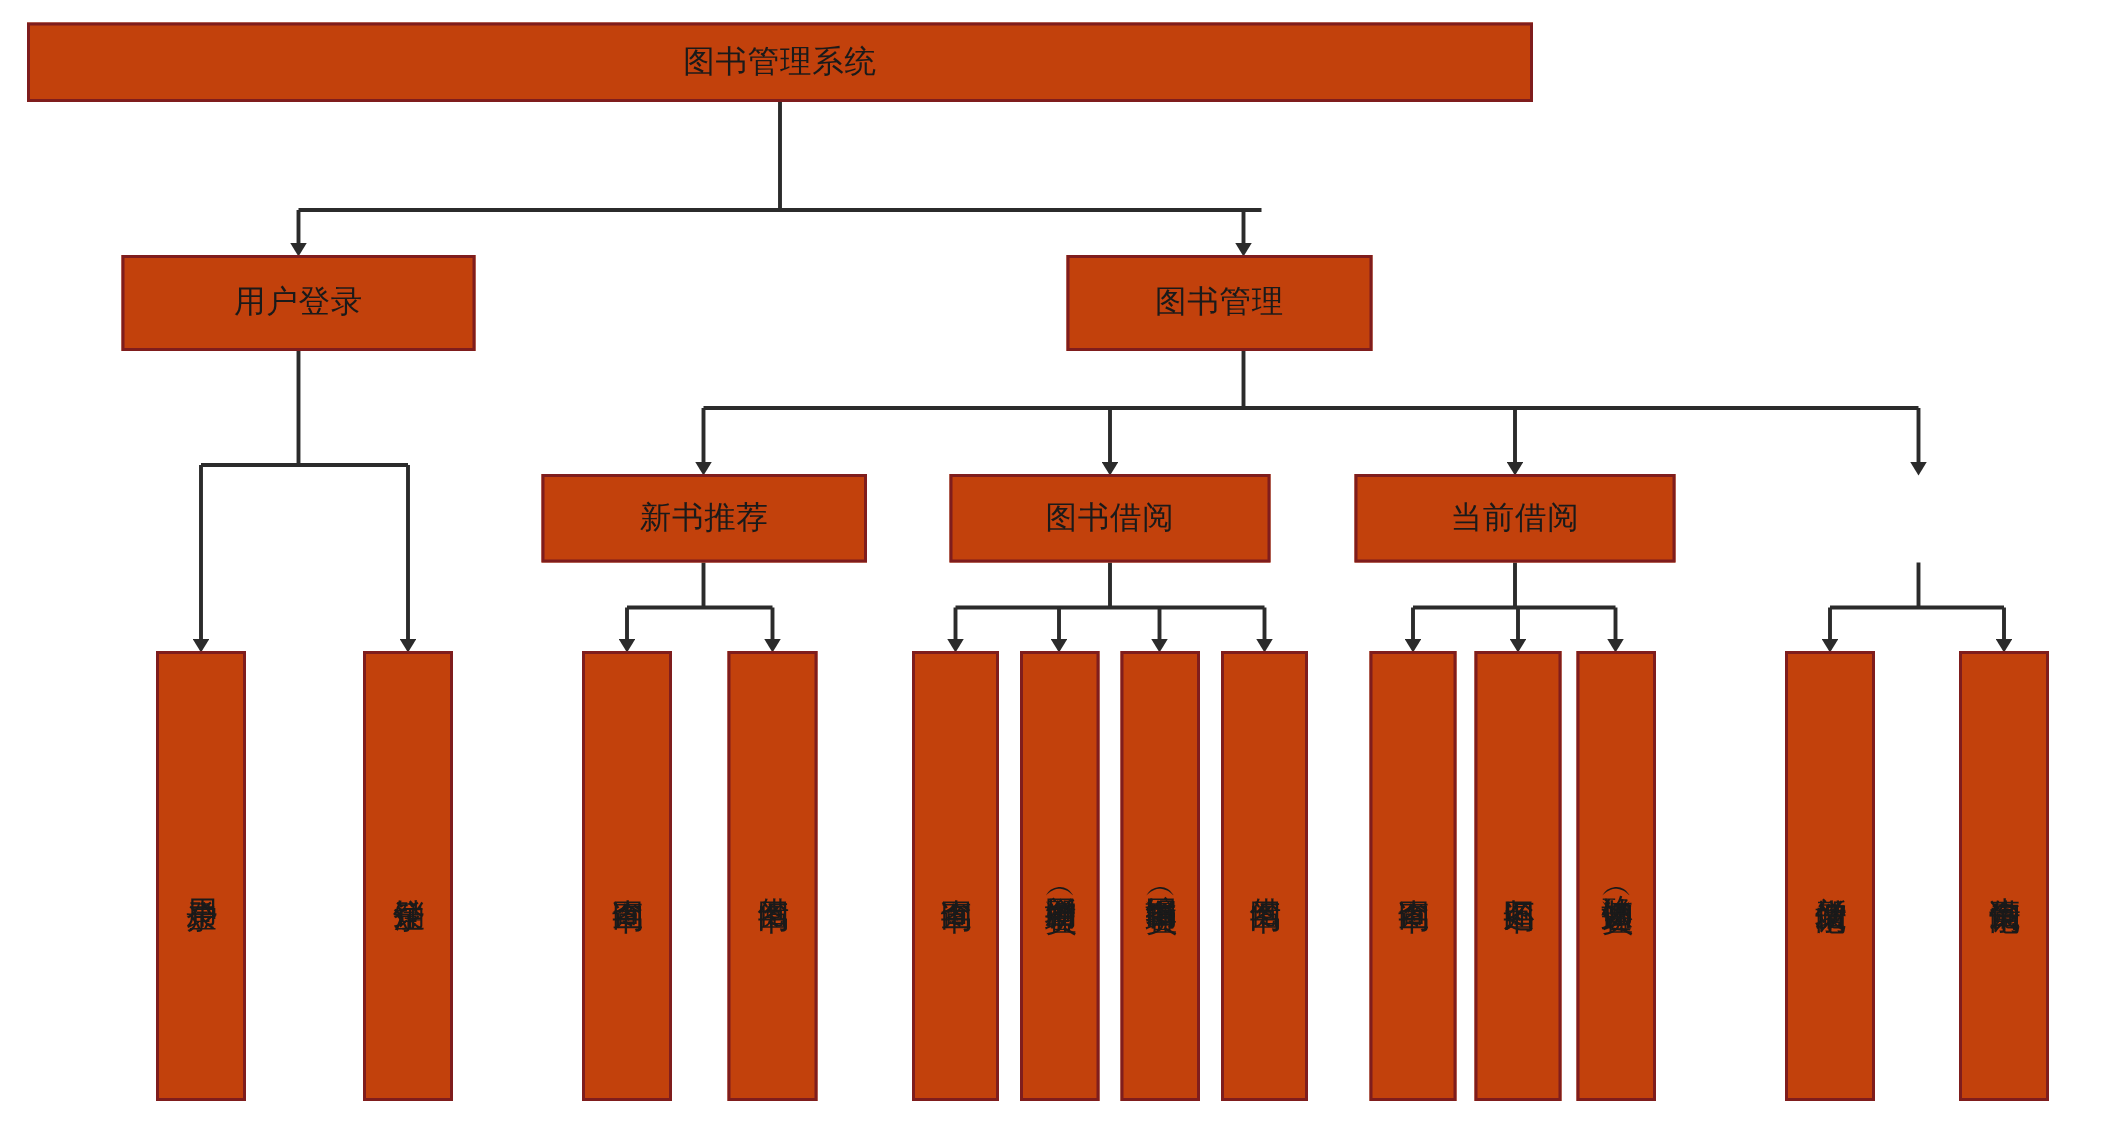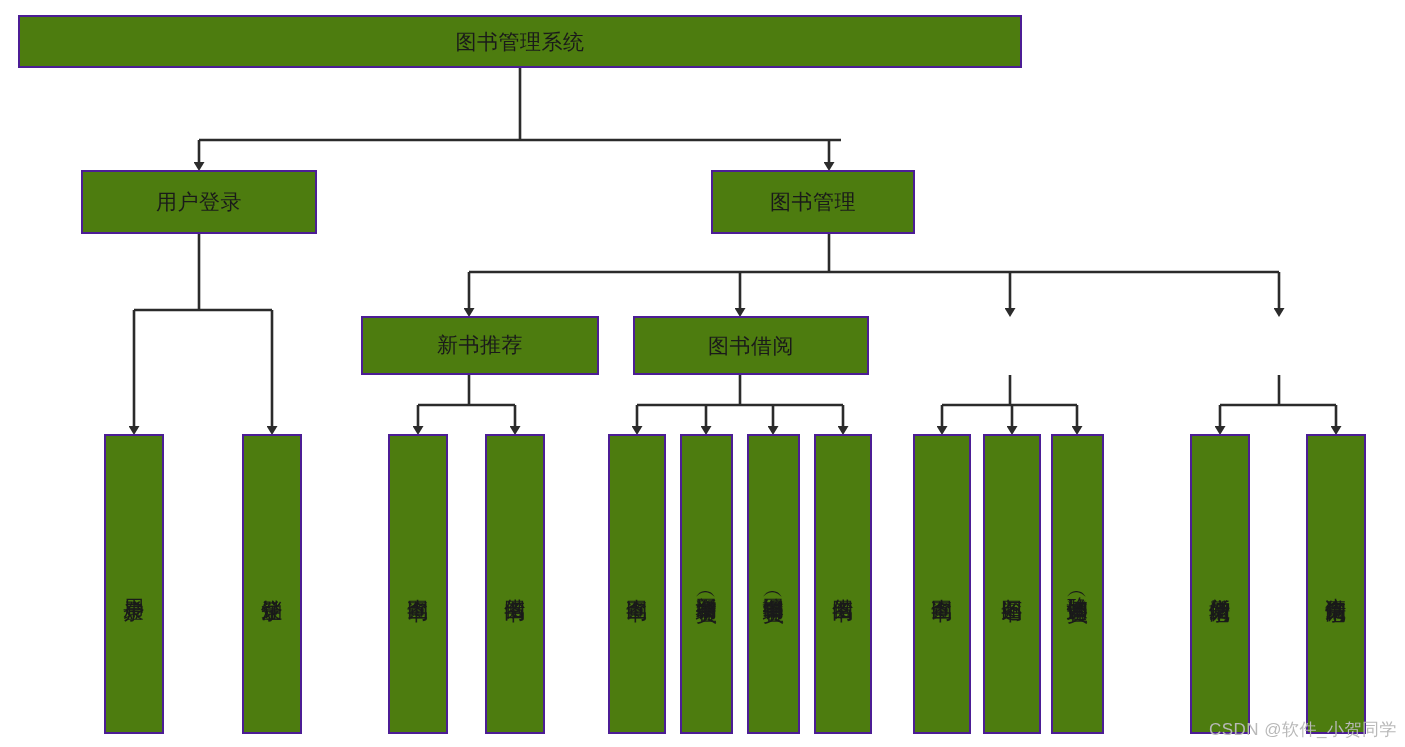--- a/index.html
+++ b/index.html
@@ -23,22 +23,22 @@
     position: absolute;
     left: 0;
     top: 0;
     width: 1405px;
     height: 747px;
     pointer-events: none;
   }
   .node {
     position: absolute;
     box-sizing: border-box;
-    background: #4d7c0f;
-    border: 2px solid #4c1d95;
+    background: #c2410c;
+    border: 2px solid #7f1d1d;
     display: flex;
     align-items: center;
     justify-content: center;
     z-index: 2;
   }
   .node .label {
     font-size: 21px;
     line-height: 1.12;
     color: #1a1a1a;
     letter-spacing: 0.5px;
@@ -134,25 +134,28 @@
     <span class="label">图书管理系统</span>
   </div>
 
   <div class="node horiz" style="left:81px; top:170px; width:236px; height:64px;">
     <span class="label">用户登录</span>
   </div>
   <div class="node horiz" style="left:711px; top:170px; width:204px; height:64px;">
     <span class="label">图书管理</span>
   </div>
 
-  <div class="node horiz" style="left:361px; top:316px; width:238px; height:59px;font-family:Liberation Serif, serif;">
+  <div class="node horiz" style="left:361px; top:316px; width:217px; height:59px;">
     <span class="label">新书推荐</span>
   </div>
-  <div class="node horiz" style="left:633px; top:316px; width:236px; height:59px;">
+  <div class="node horiz" style="left:633px; top:316px; width:214px; height:59px;">
     <span class="label">图书借阅</span>
+  </div>
+  <div class="node horiz" style="left:903px; top:316px; width:214px; height:59px;">
+    <span class="label">当前借阅</span>
   </div>
 
   <div class="node vert" style="left:104px; top:434px; width:60px; height:300px;">
     <span class="label">用户登录</span>
   </div>
   <div class="node vert" style="left:242px; top:434px; width:60px; height:300px;">
     <span class="label">注销登录</span>
   </div>
 
   <div class="node vert" style="left:388px; top:434px; width:60px; height:300px;">
@@ -185,15 +188,14 @@
     <span class="label">确认归还（管理员）</span>
   </div>
 
   <div class="node vert" style="left:1190px; top:434px; width:60px; height:300px;">
     <span class="label">新增借阅记录</span>
   </div>
   <div class="node vert" style="left:1306px; top:434px; width:60px; height:300px;">
     <span class="label">查询借阅记录</span>
   </div>
 
-  <div id="watermark">CSDN @软件_小贺同学</div>
 
 </div>
 
 </body></html>

